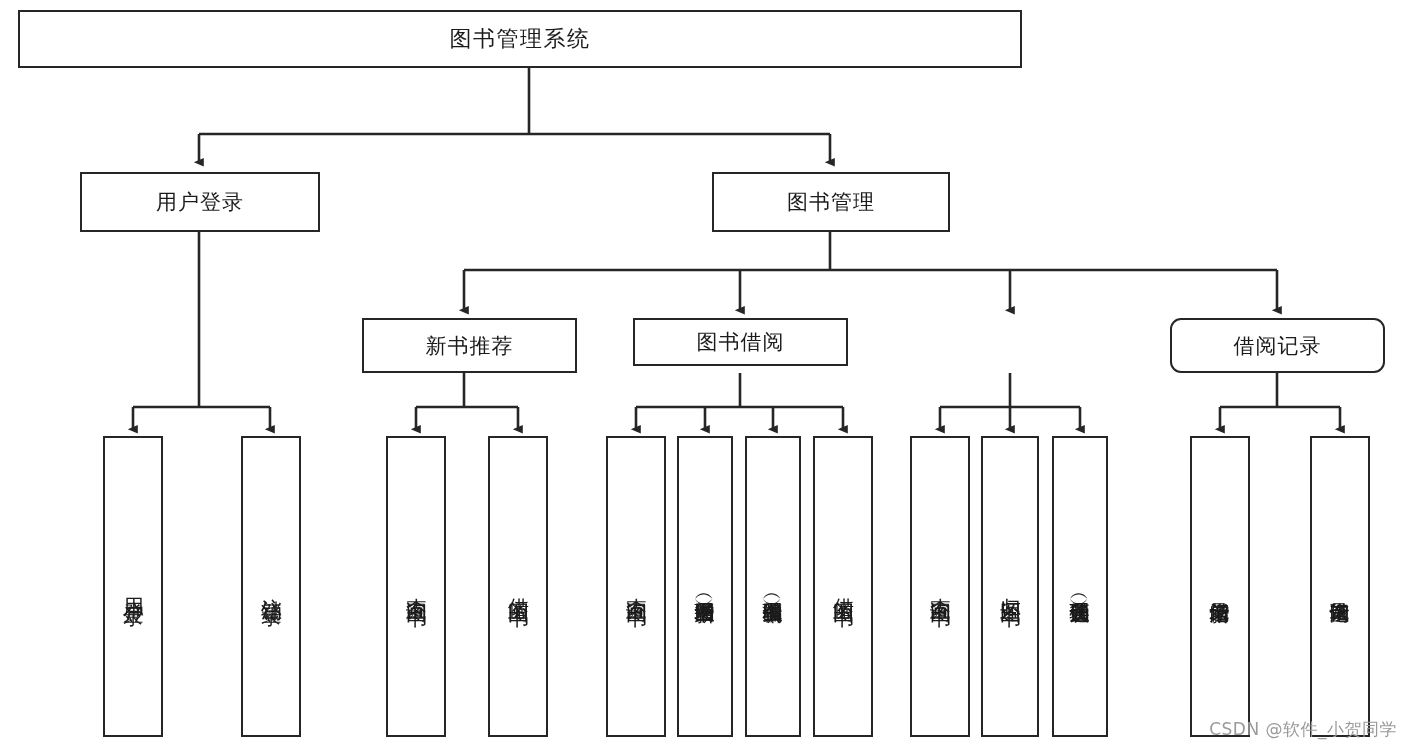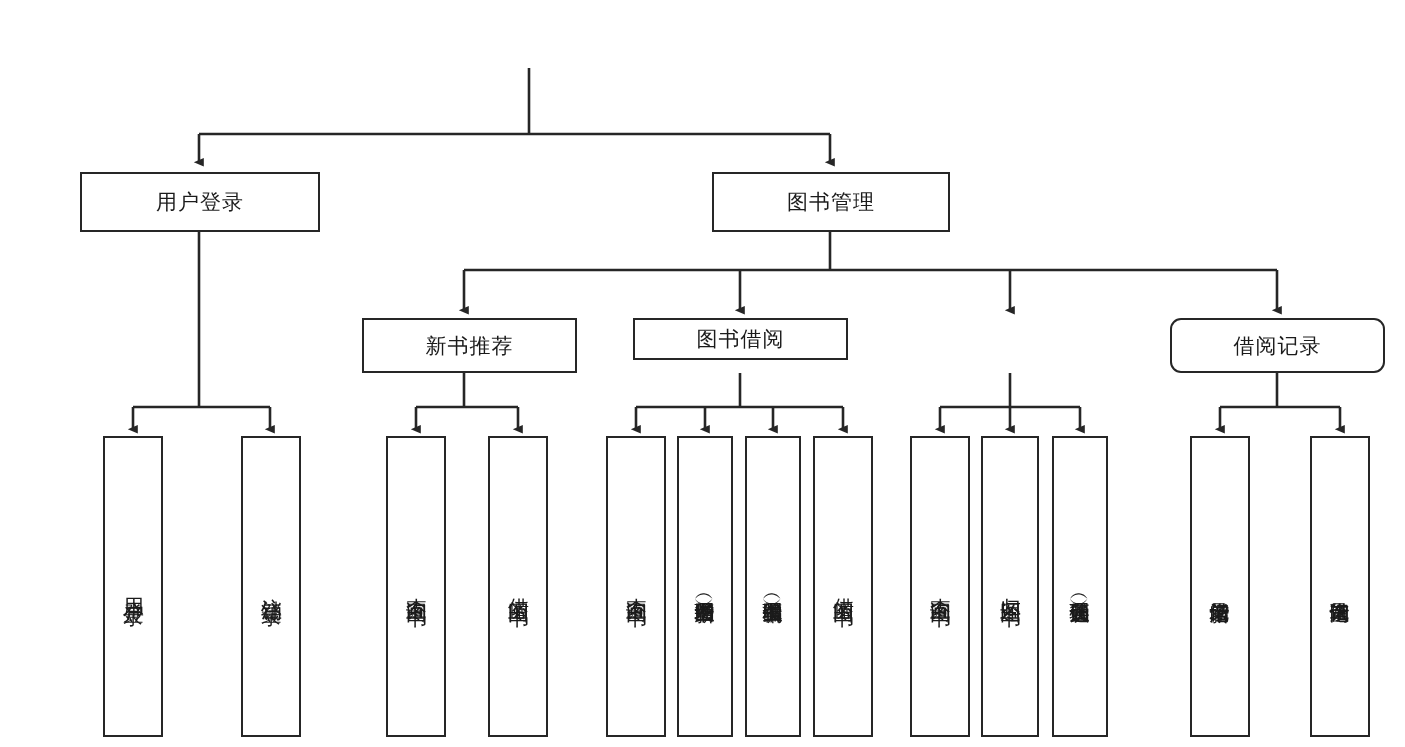--- a/index.html
+++ b/index.html
@@ -87,39 +87,41 @@
       <path d="M1010,407 L1010,429" marker-end="url(#arrow)"></path>
       <path d="M1080,407 L1080,429" marker-end="url(#arrow)"></path>
 
       <path d="M1277,373 L1277,407"></path>
       <path d="M1220,407 L1340,407"></path>
       <path d="M1220,407 L1220,429" marker-end="url(#arrow)"></path>
       <path d="M1340,407 L1340,429" marker-end="url(#arrow)"></path>
     </g>
   </svg>
 
+  <div class="node title" style="left:18px;top:10px;width:1004px;height:58px;">图书管理系统</div>
 
   <div class="node horiz" style="left:80px;top:172px;width:240px;height:60px;">用户登录</div>
   <div class="node horiz" style="left:712px;top:172px;width:238px;height:60px;">图书管理</div>
 
   <div class="node horiz" style="left:362px;top:318px;width:215px;height:55px;">新书推荐</div>
-  <div class="node horiz" style="left:633px;top:318px;width:215px;height:42px;">图书借阅</div>
+  <div class="node horiz" style="left:633px;top:318px;width:215px;height:48px;">图书借阅</div>
   <div class="node horiz" style="left:1170px;top:318px;width:215px;height:55px;border-radius:11px;">借阅记录</div>
 
   <div class="node vert" style="left:103px;top:436px;width:60px;height:301px;">用户登录</div>
   <div class="node vert" style="left:241px;top:436px;width:60px;height:301px;">注销登录</div>
 
   <div class="node vert" style="left:386px;top:436px;width:60px;height:301px;">查询图书</div>
   <div class="node vert" style="left:488px;top:436px;width:60px;height:301px;">借阅图书</div>
 
   <div class="node vert" style="left:606px;top:436px;width:60px;height:301px;">查询图书</div>
   <div class="node vert tight" style="left:677px;top:436px;width:56px;height:301px;">新增图书（管理员）</div>
   <div class="node vert tight" style="left:745px;top:436px;width:56px;height:301px;">编辑图书（管理员）</div>
   <div class="node vert" style="left:813px;top:436px;width:60px;height:301px;">借阅图书</div>
 
   <div class="node vert" style="left:910px;top:436px;width:60px;height:301px;">查询图书</div>
   <div class="node vert" style="left:981px;top:436px;width:58px;height:301px;">归还图书</div>
   <div class="node vert tight" style="left:1052px;top:436px;width:56px;height:301px;">确认归还（管理员）</div>
 
   <div class="node vert tight" style="left:1190px;top:436px;width:60px;height:301px;">新增借阅记录</div>
   <div class="node vert tight" style="left:1310px;top:436px;width:60px;height:301px;">查询借阅记录</div>
 
+  <div class="watermark">CSDN @软件_小贺同学</div>
 </div>
 
 </body></html>

